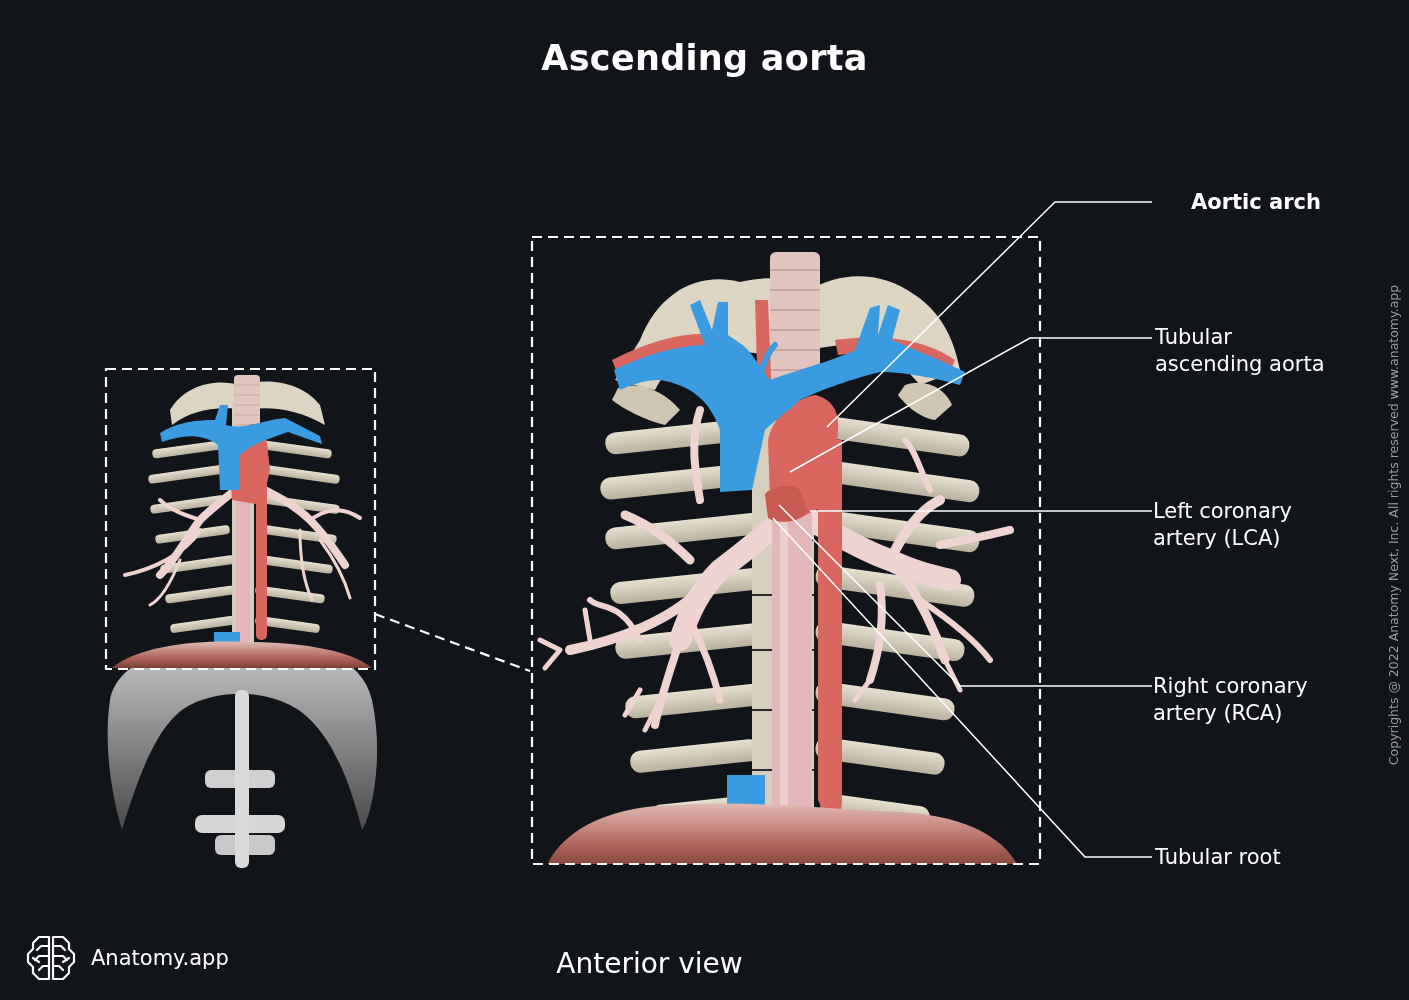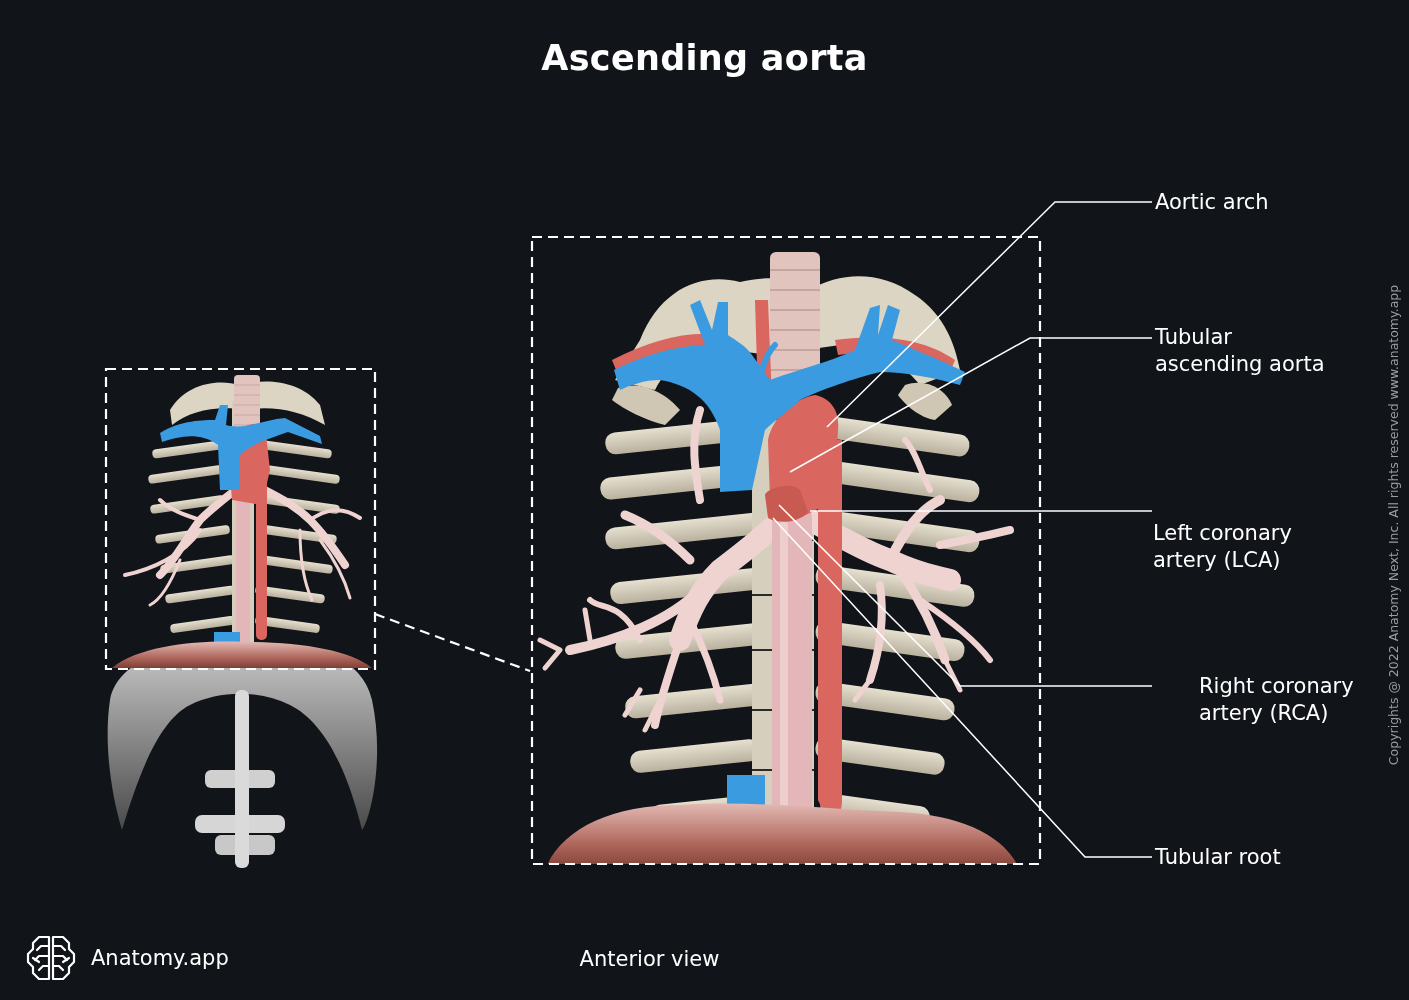--- a/index.html
+++ b/index.html
@@ -17,21 +17,21 @@
   .label {
     position:absolute; font-size:21px; line-height:27px; color:#ffffff;
     white-space:pre-line;
   }
   .copyright {
     position:absolute; left:1393px; top:525px;
     transform:translate(-50%,-50%) rotate(-90deg);
     white-space:nowrap; font-size:12.5px; color:#9a9ea5;
   }
   .logo-text { position:absolute; left:91px; top:946px; font-size:21px;text-align:center; }
-  .caption { position:absolute; left:0; width:1299px; top:947px; text-align:center; font-size:21px; }
+  .caption { position:absolute; left:0; width:1299px; top:947px; text-align:center; font-size:28px; }
   svg.scene { position:absolute; left:0; top:0; }
   .logo { position:absolute; left:25px; top:934px; }
 </style>
 </head>
 <body>
 
 <div class="title">Ascending aorta</div>
 
 <svg class="scene" width="1409" height="1000" viewBox="0 0 1409 1000">
   <defs>
@@ -209,26 +209,26 @@
 
   <g stroke="#ffffff" stroke-width="1.5" fill="none">
     <polyline points="827,427 1055,202 1152,202"></polyline>
     <polyline points="790,472 1030,338 1152,338"></polyline>
     <polyline points="810,511 1152,511"></polyline>
     <polyline points="779,505 960,686 1152,686"></polyline>
     <polyline points="773,518 1085,857 1152,857"></polyline>
   </g>
 </svg>
 
-<div class="label" style="left:1155px; top:189px;">Aortic arch</div>
+<div class="label" style="left:1191px; top:189px;font-weight:bold;">Aortic arch</div>
 <div class="label" style="left:1155px; top:324px;">Tubular
 ascending aorta</div>
-<div class="label" style="left:1153px; top:498px;margin-top:22px;">Left coronary
+<div class="label" style="left:1153px; top:498px;">Left coronary
 artery (LCA)</div>
-<div class="label" style="left:1153px; top:673px;margin-left:46px;">Right coronary
+<div class="label" style="left:1153px; top:673px;">Right coronary
 artery (RCA)</div>
 <div class="label" style="left:1155px; top:844px;">Tubular root</div>
 
 <div class="copyright">Copyrights @ 2022 Anatomy Next, Inc. All rights reserved www.anatomy.app</div>
 
 <svg class="logo" width="52" height="48" viewBox="0 0 52 48">
   <g fill="none" stroke="#ffffff" stroke-width="2.2" stroke-linejoin="round" stroke-linecap="round">
     <path d="M24,3 L14,3 L8,9 L8,15 L3,20 L3,28 L8,33 L8,39 L14,45 L24,45 Z"></path>
     <path d="M28,3 L38,3 L44,9 L44,15 L49,20 L49,28 L44,33 L44,39 L38,45 L28,45 Z"></path>
     <path d="M24,12 L16,12 L12,16 M24,22 L14,22 L10,26 M24,32 L18,32 L14,36 M8,24 L14,28"></path>

